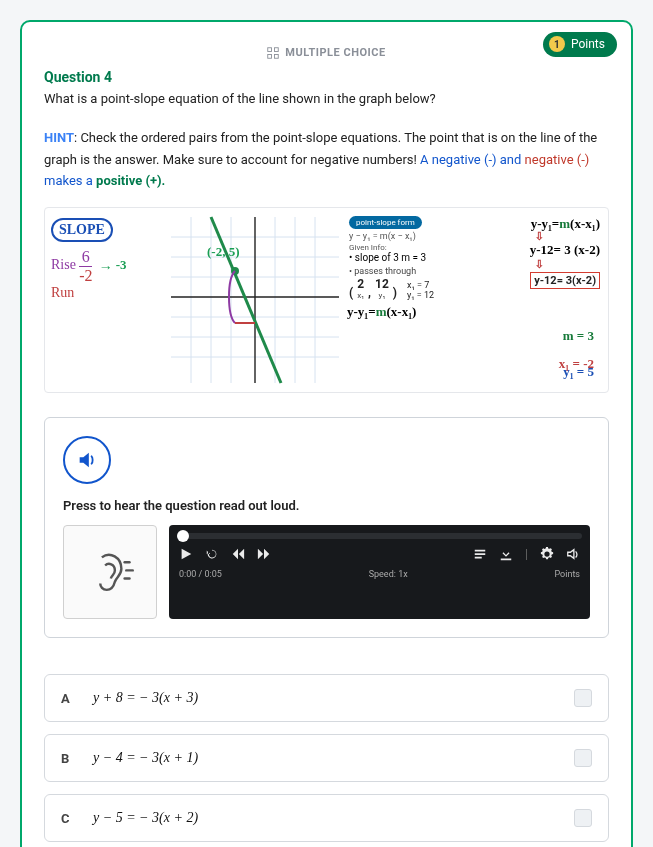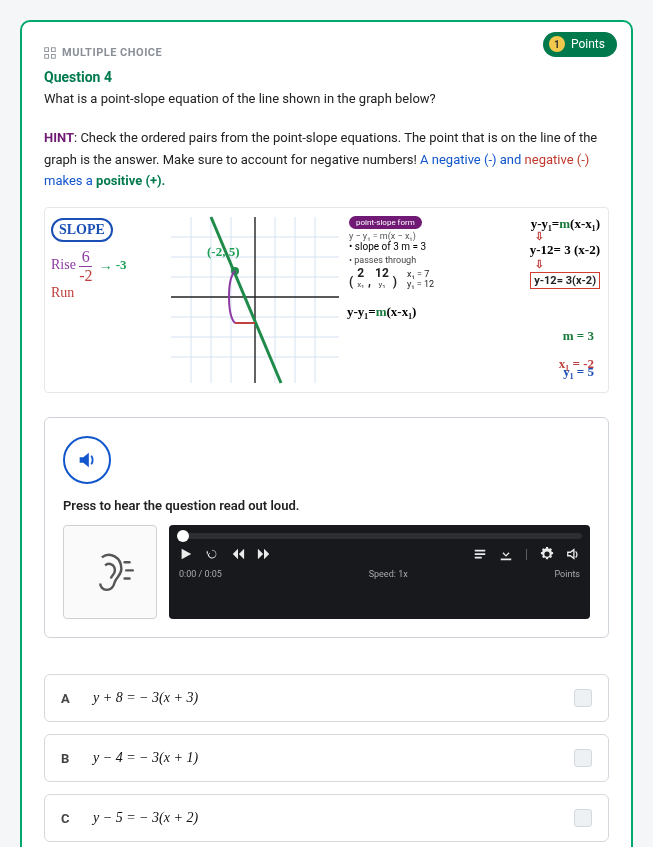--- a/index.html
+++ b/index.html
@@ -44,35 +44,36 @@
   }
   .type-row {
     display: flex;
     align-items: center;
     gap: 6px;
     color: #8a8f98;
     font-size: 11px;
     letter-spacing: .5px;
     font-weight: 700;
     margin-top: 4px;
+    justify-content: center;
   }
   .type-row svg { width: 12px; height: 12px; }
   .q-title {
     color: #007a4d;
     font-weight: 700;
     font-size: 14px;
     margin-top: 10px;
   }
   .q-text { font-size: 13px; line-height: 1.55; margin-top: 4px; }
   .hint {
     font-size: 13px;
     line-height: 1.65;
     margin-top: 18px;
   }
-  .hint-label { color: #701a75; font-weight: 700; }
+  .hint-label { color: #3b82f6; font-weight: 700; }
   .clr-green { color: #007a4d; font-weight: bold; }
   .clr-red { color: #c0392b; }
   .clr-blue { color: #1155cc; }
 
   .graphic-box {
     margin-top: 16px;
     border: 1px solid #e5e7eb;
     border-radius: 4px;
     background: #fff;
     display: flex;
@@ -123,21 +124,21 @@
     top: 30px; left: 36px;
   }
 
   .g-right {
     flex: 1;
     font-size: 10px;
     position: relative;
     padding: 2px 4px;
   }
   .ps-pill {
-    background: #701a75;
+    background: #0369a1;
     color: #fff;
     font-size: 8px;
     padding: 2px 7px;
     border-radius: 8px;
     display: inline-block;
   }
   .r-line { margin-top: 2px; color: #555; font-size: 9px; }
   .r-strong { color: #000; font-size: 10px; }
   .r-box {
     border: 1px solid #d33c30;
@@ -307,20 +308,21 @@
         <circle cx="64" cy="54" r="4" fill="#1f8a4a"></circle>
 
         <path d="M 64 54 q -6 6 -6 26 q 0 20 6 26" fill="none" stroke="#8e3aa3" stroke-width="2"></path>
         <path d="M 64 106 l 20 0" fill="none" stroke="#c04040" stroke-width="2"></path>
       </svg>
     </div>
 
     <div class="g-right">
       <span class="ps-pill">point-slope form</span>
       <div class="r-line">y − y₁ = m(x − x₁)</div>
+      <div class="r-line" style="font-size:8px;">Given Info:</div>
       <div class="r-strong">• slope of 3  m = 3</div>
       <div class="passes">• passes through</div>
       <div class="pair">
         <span>(</span>
         <span><span>2</span><span class="sub">x₁</span></span>
         <span>,</span>
         <span><span>12</span><span class="sub">y₁</span></span>
         <span>)</span>
         <span style="font-size:9px;font-weight:400;margin-left:6px;"><span>x₁ = 7</span><br><span>y₁ = 12</span></span>
       </div>

